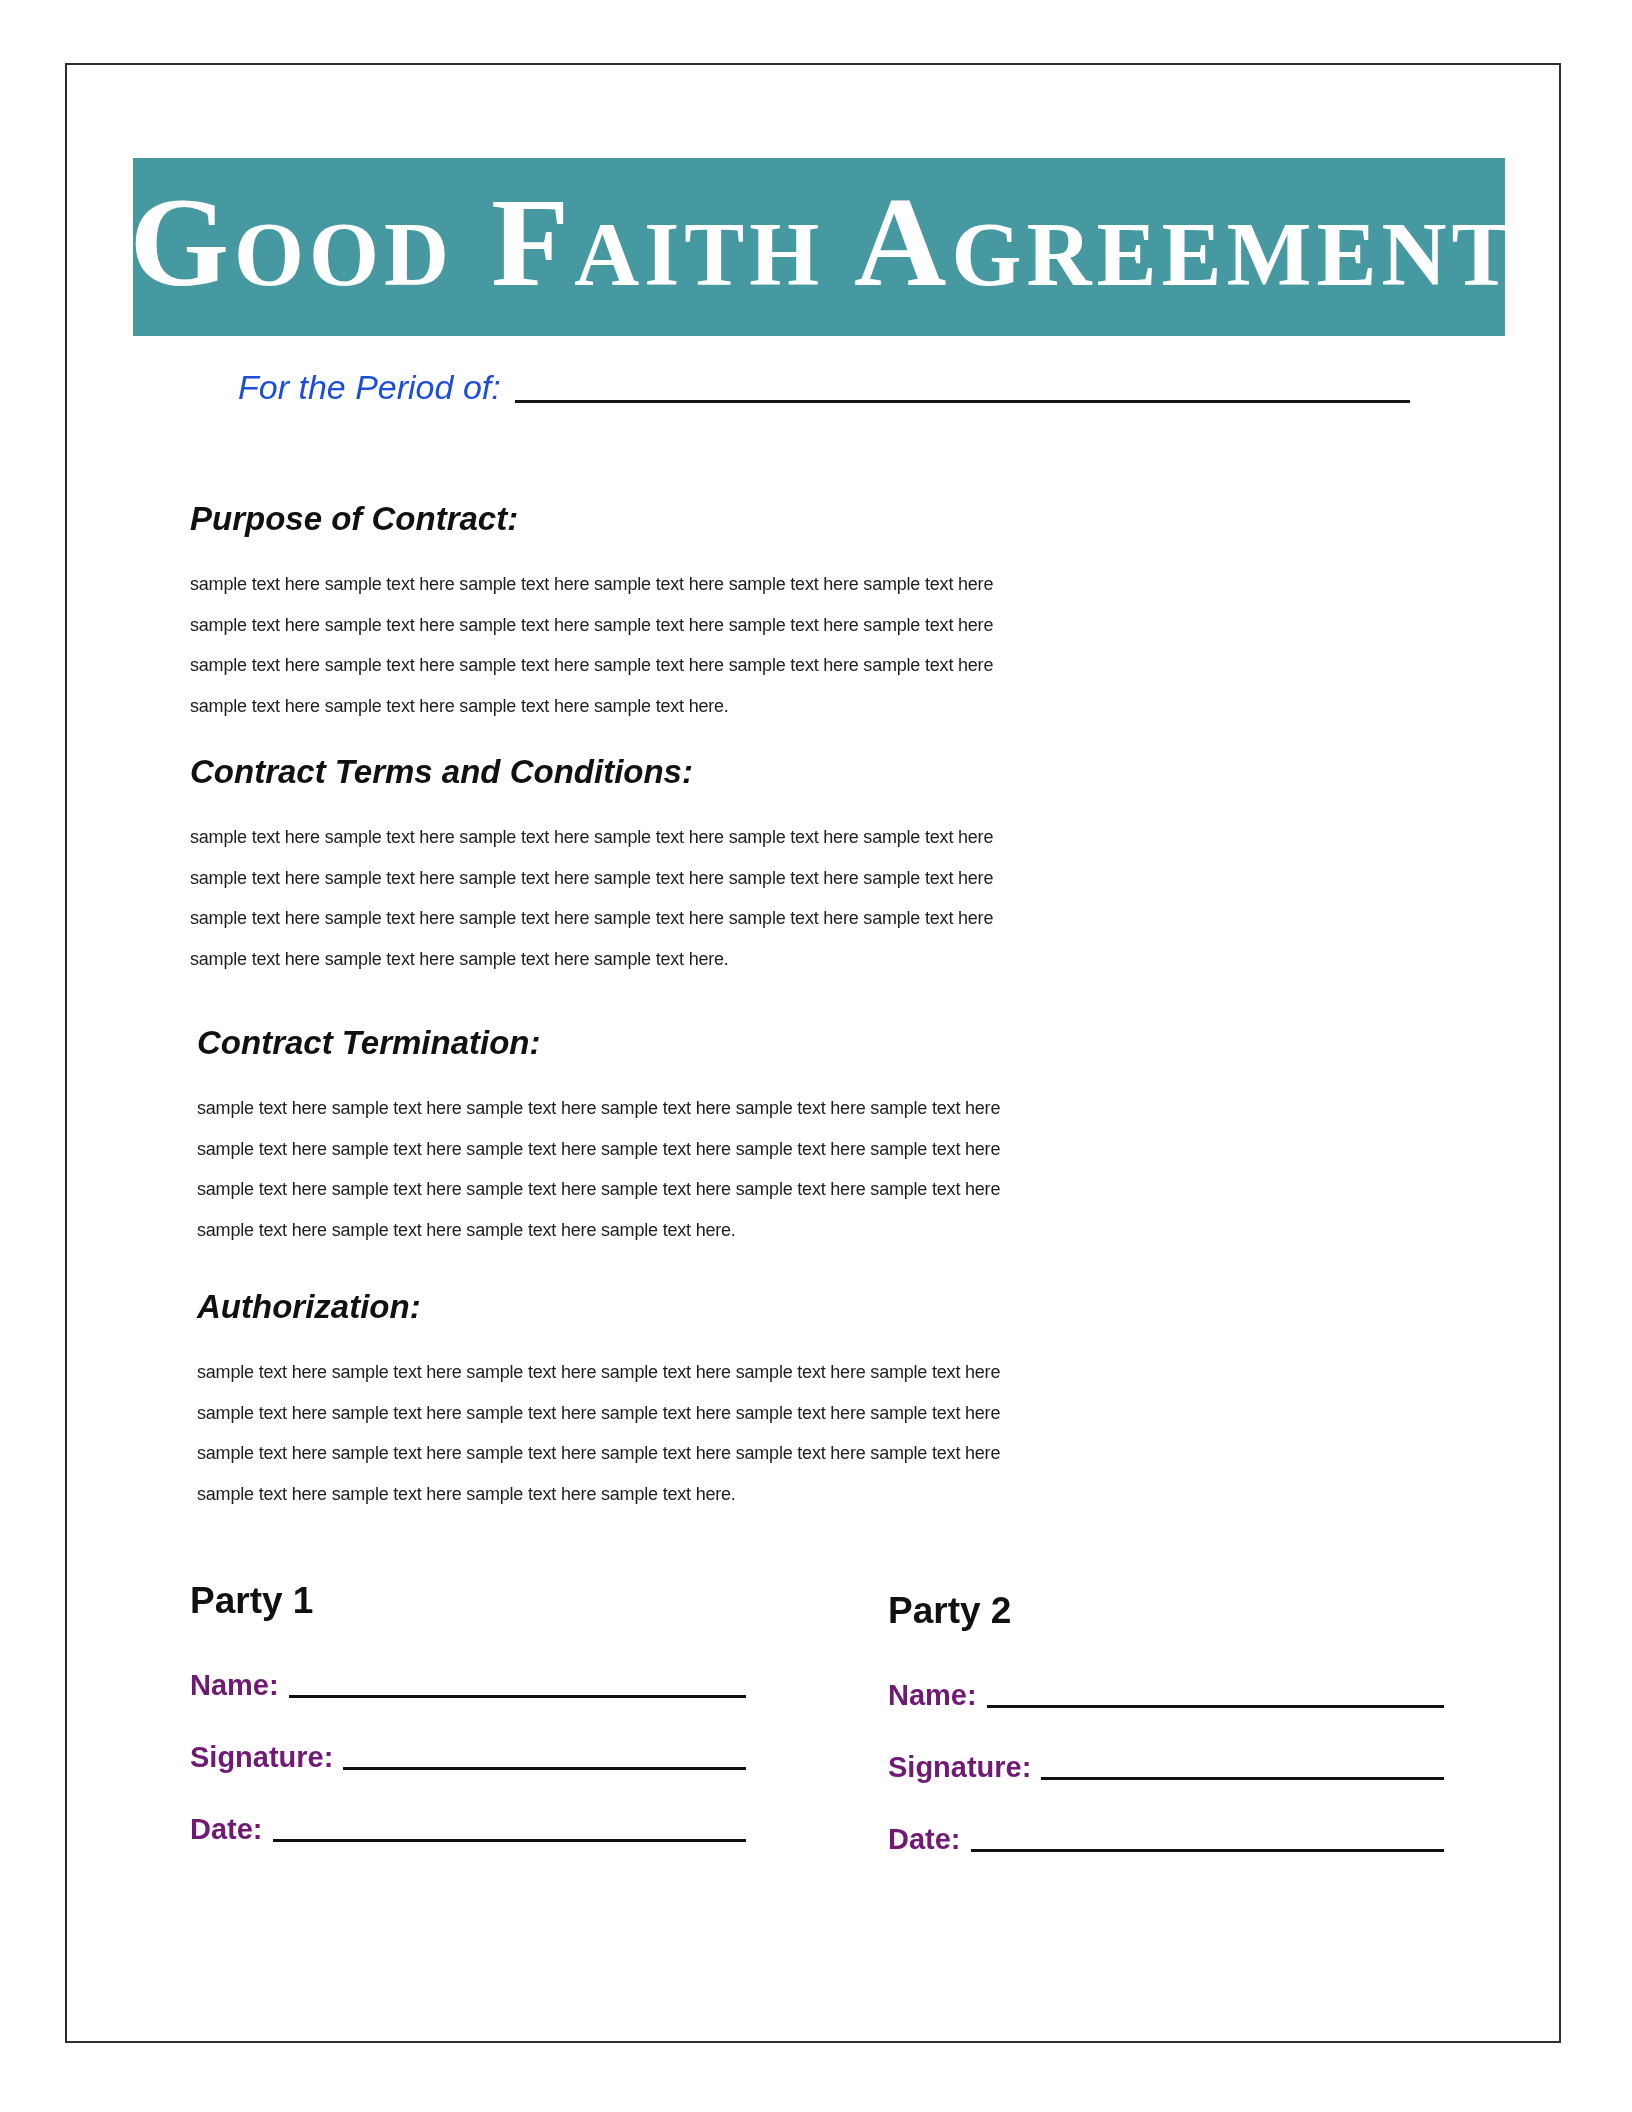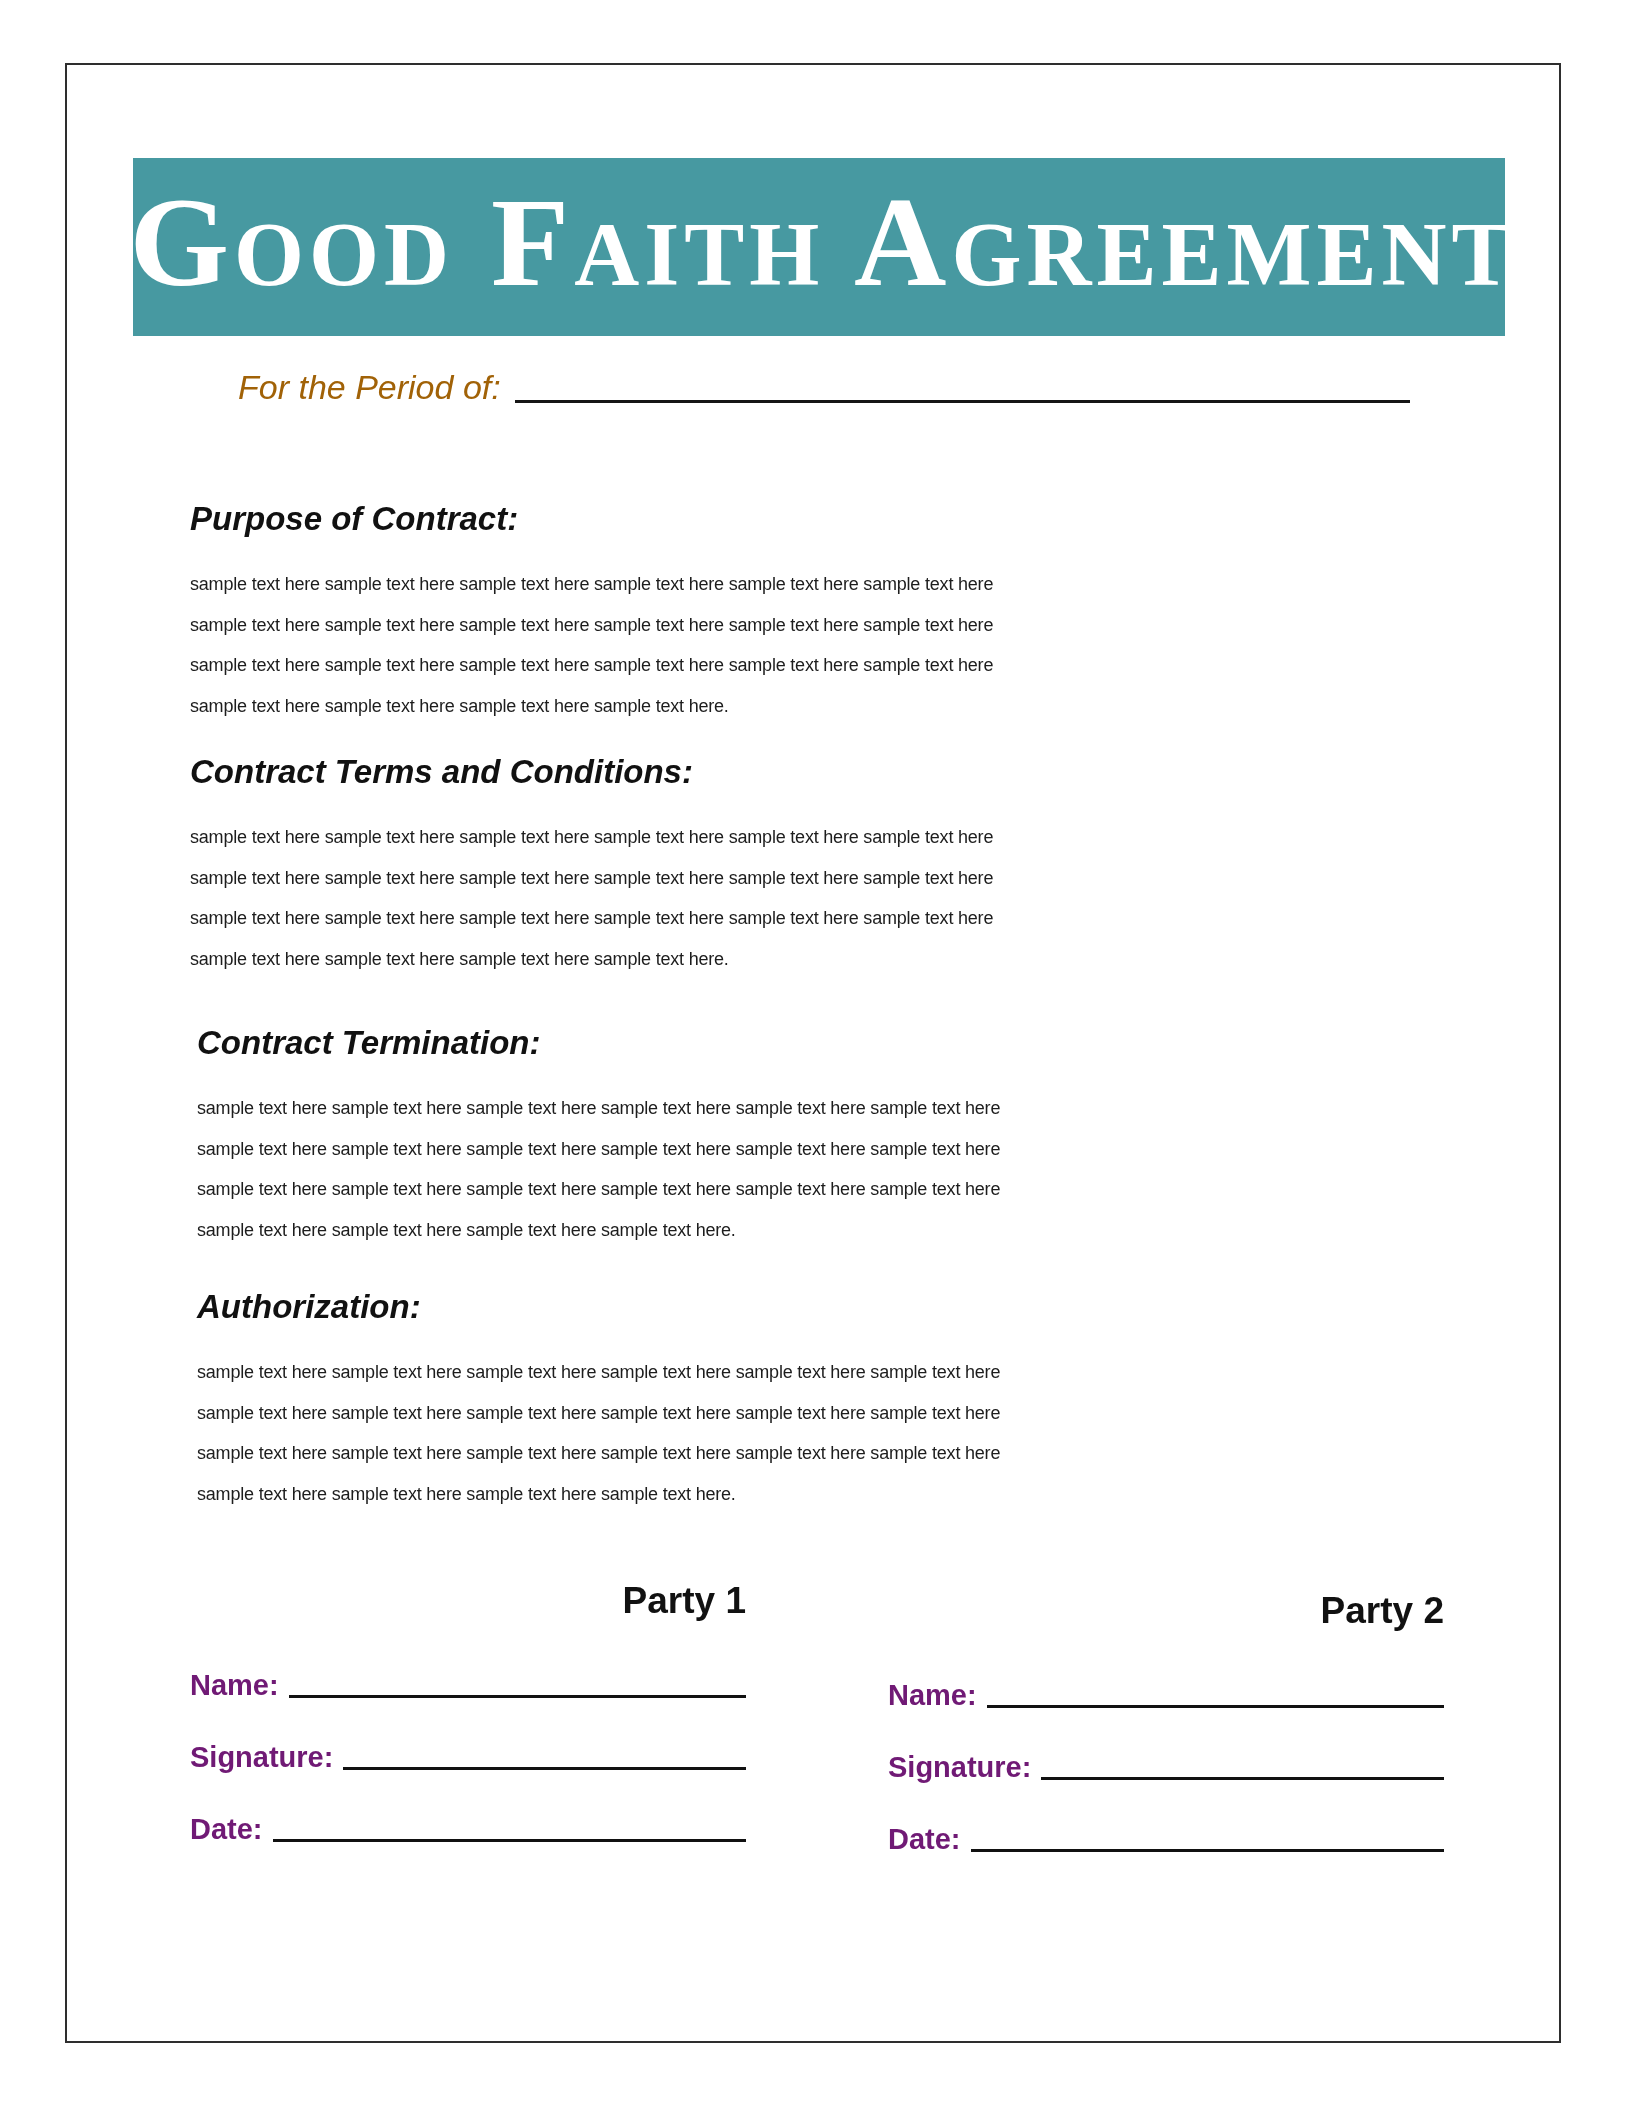--- a/index.html
+++ b/index.html
@@ -51,21 +51,21 @@
     position: absolute;
     left: 238px;
     top: 368px;
     width: 1172px;
     display: flex;
     align-items: flex-end;
   }
   .period-label {
     font-size: 34px;
     font-style: italic;
-    color: #a16207;
+    color: #1d4ed8;
     white-space: nowrap;
     padding-right: 14px;
   }
   .period-fill {
     flex: 1;
     border-bottom: 3px solid #161616;
     margin-bottom: 4px;
     height: 1px;
   }
   .section {
@@ -91,21 +91,21 @@
   .party-col {
     position: absolute;
     display: flex;
     flex-direction: column;
   }
   .party-col.left  { left: 190px; top: 1580px; width: 556px; }
   .party-col.right { left: 888px; top: 1590px; width: 556px; }
   .party-heading {
     font-size: 37px;
     font-weight: 700;
-    text-align: right;
+    text-align: left;
     color: #111111;
     margin: 0 0 46px 0;
   }
   .field-row {
     display: flex;
     align-items: flex-end;
     margin-bottom: 38px;
     height: 34px;
   }
   .field-label {

